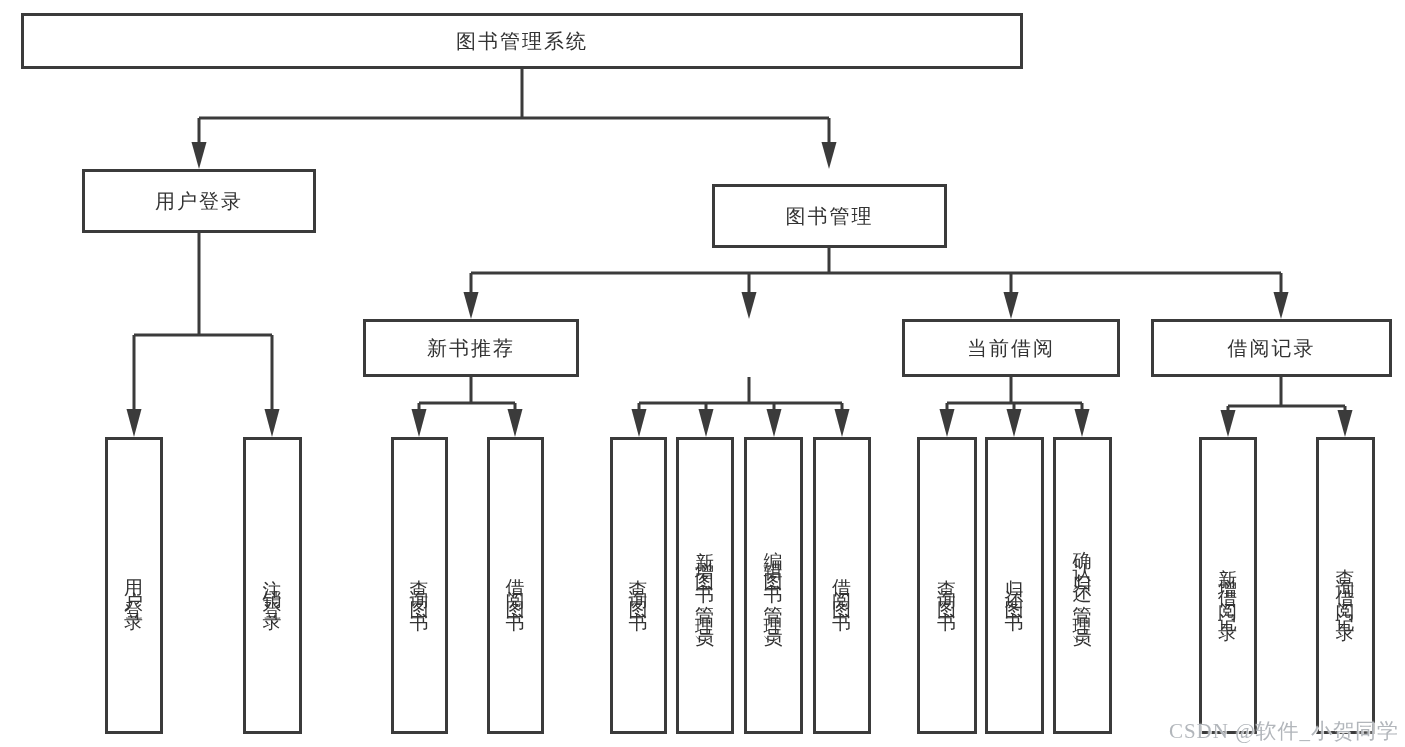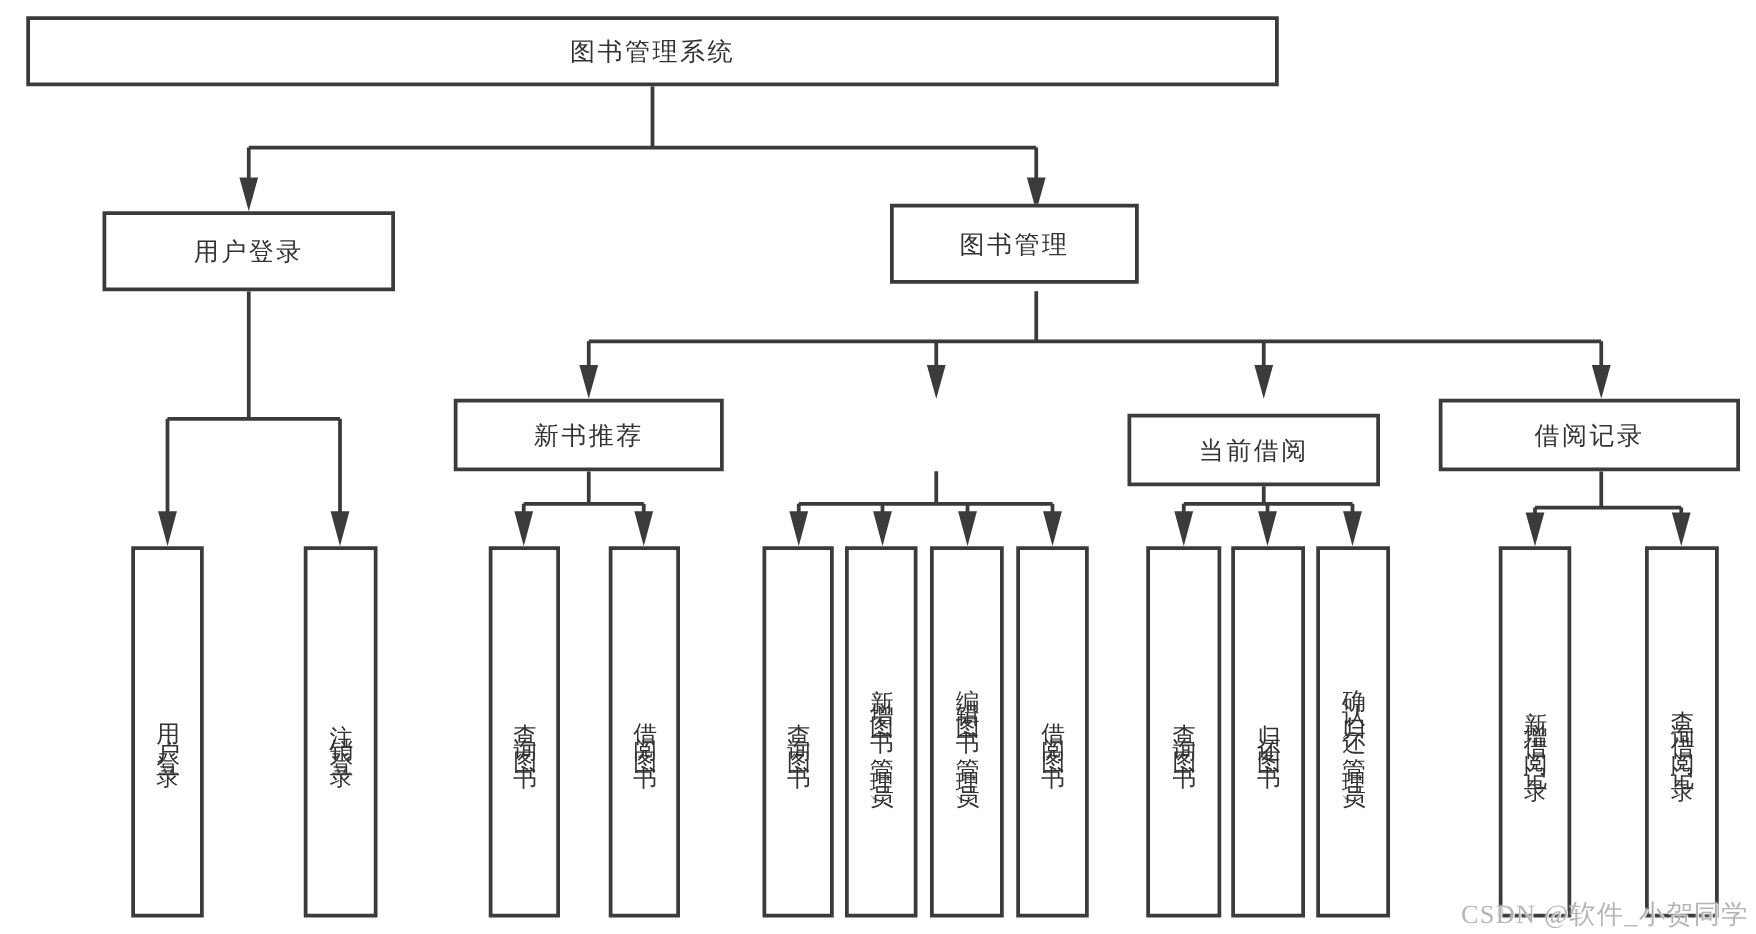--- a/index.html
+++ b/index.html
@@ -107,28 +107,28 @@
     </g>
   </svg>
 
   <div class="box hbox" style="left:21px; top:13px; width:1002px; height:56px;">
     <span>图书管理系统</span>
   </div>
 
   <div class="box hbox" style="left:82px; top:169px; width:234px; height:64px;">
     <span>用户登录</span>
   </div>
-  <div class="box hbox" style="left:712px; top:163px; width:199px; height:64px;justify-content:center;">
+  <div class="box hbox" style="left:712px; top:184px; width:235px; height:64px;justify-content:center;">
     <span>图书管理</span>
   </div>
 
   <div class="box hbox" style="left:363px; top:319px; width:216px; height:58px;">
     <span>新书推荐</span>
   </div>
-  <div class="box hbox" style="left:902px; top:331px; width:202px; height:58px;">
+  <div class="box hbox" style="left:902px; top:319px; width:218px; height:58px;">
     <span>当前借阅</span>
   </div>
   <div class="box hbox" style="left:1151px; top:319px; width:241px; height:58px;">
     <span>借阅记录</span>
   </div>
 
   <div class="box vbox" style="left:105px; top:437px; width:58px; height:297px;">
     <span>用户登录</span>
   </div>
   <div class="box vbox" style="left:243px; top:437px; width:59px; height:297px;">

